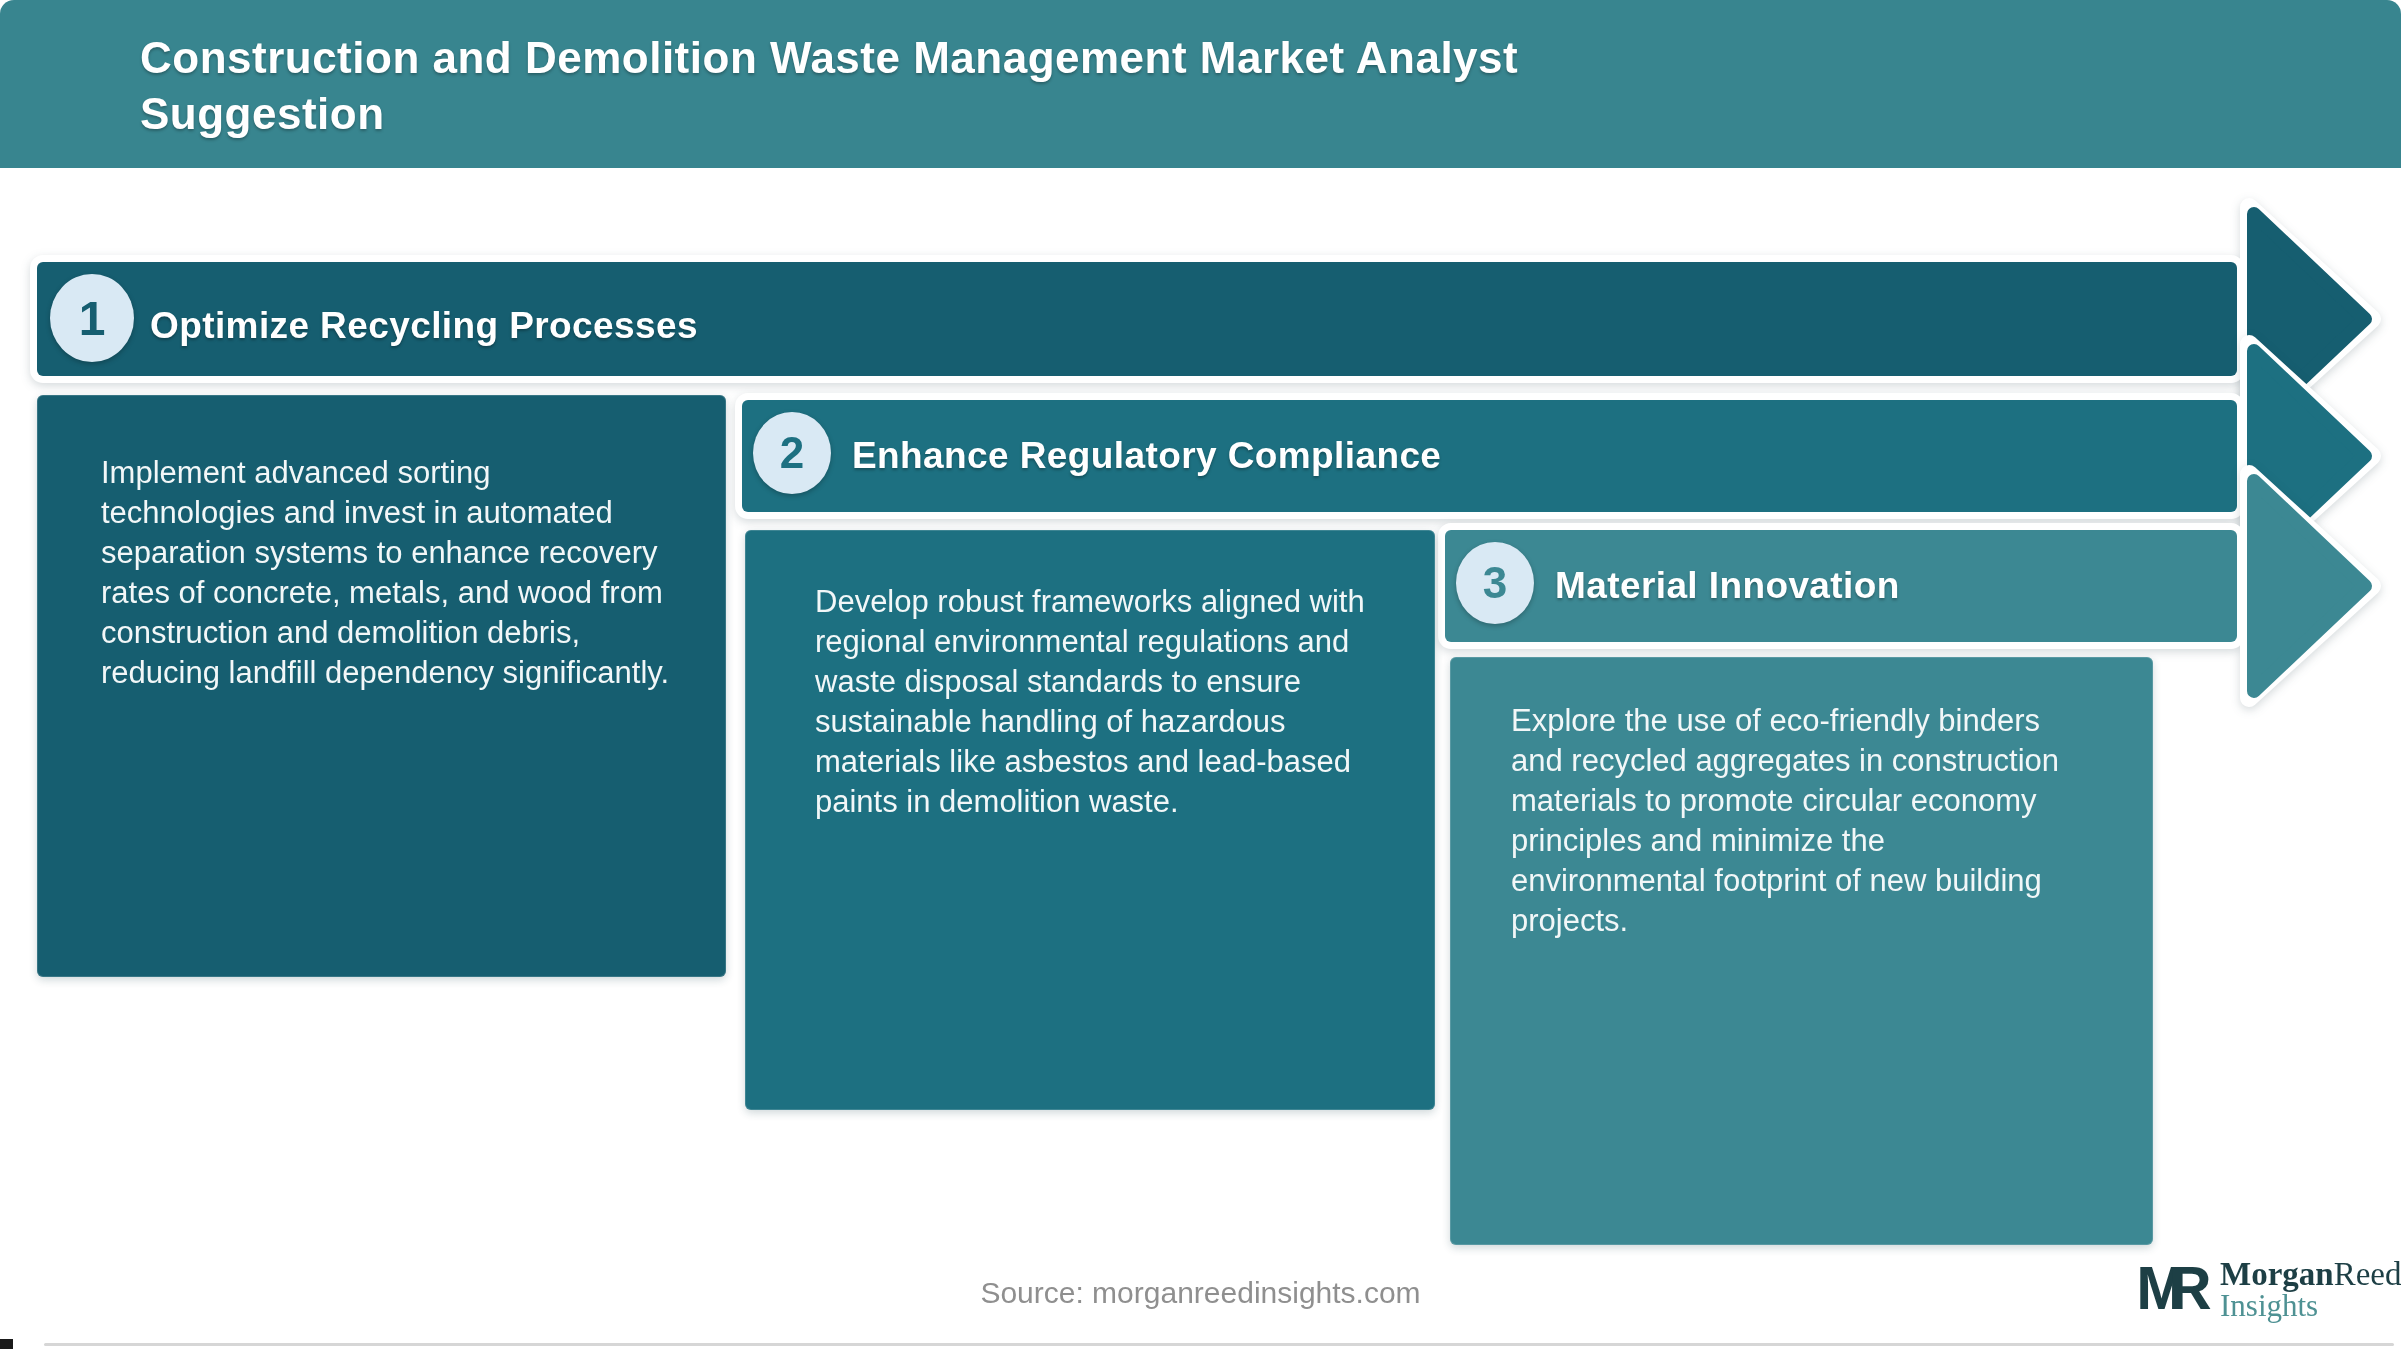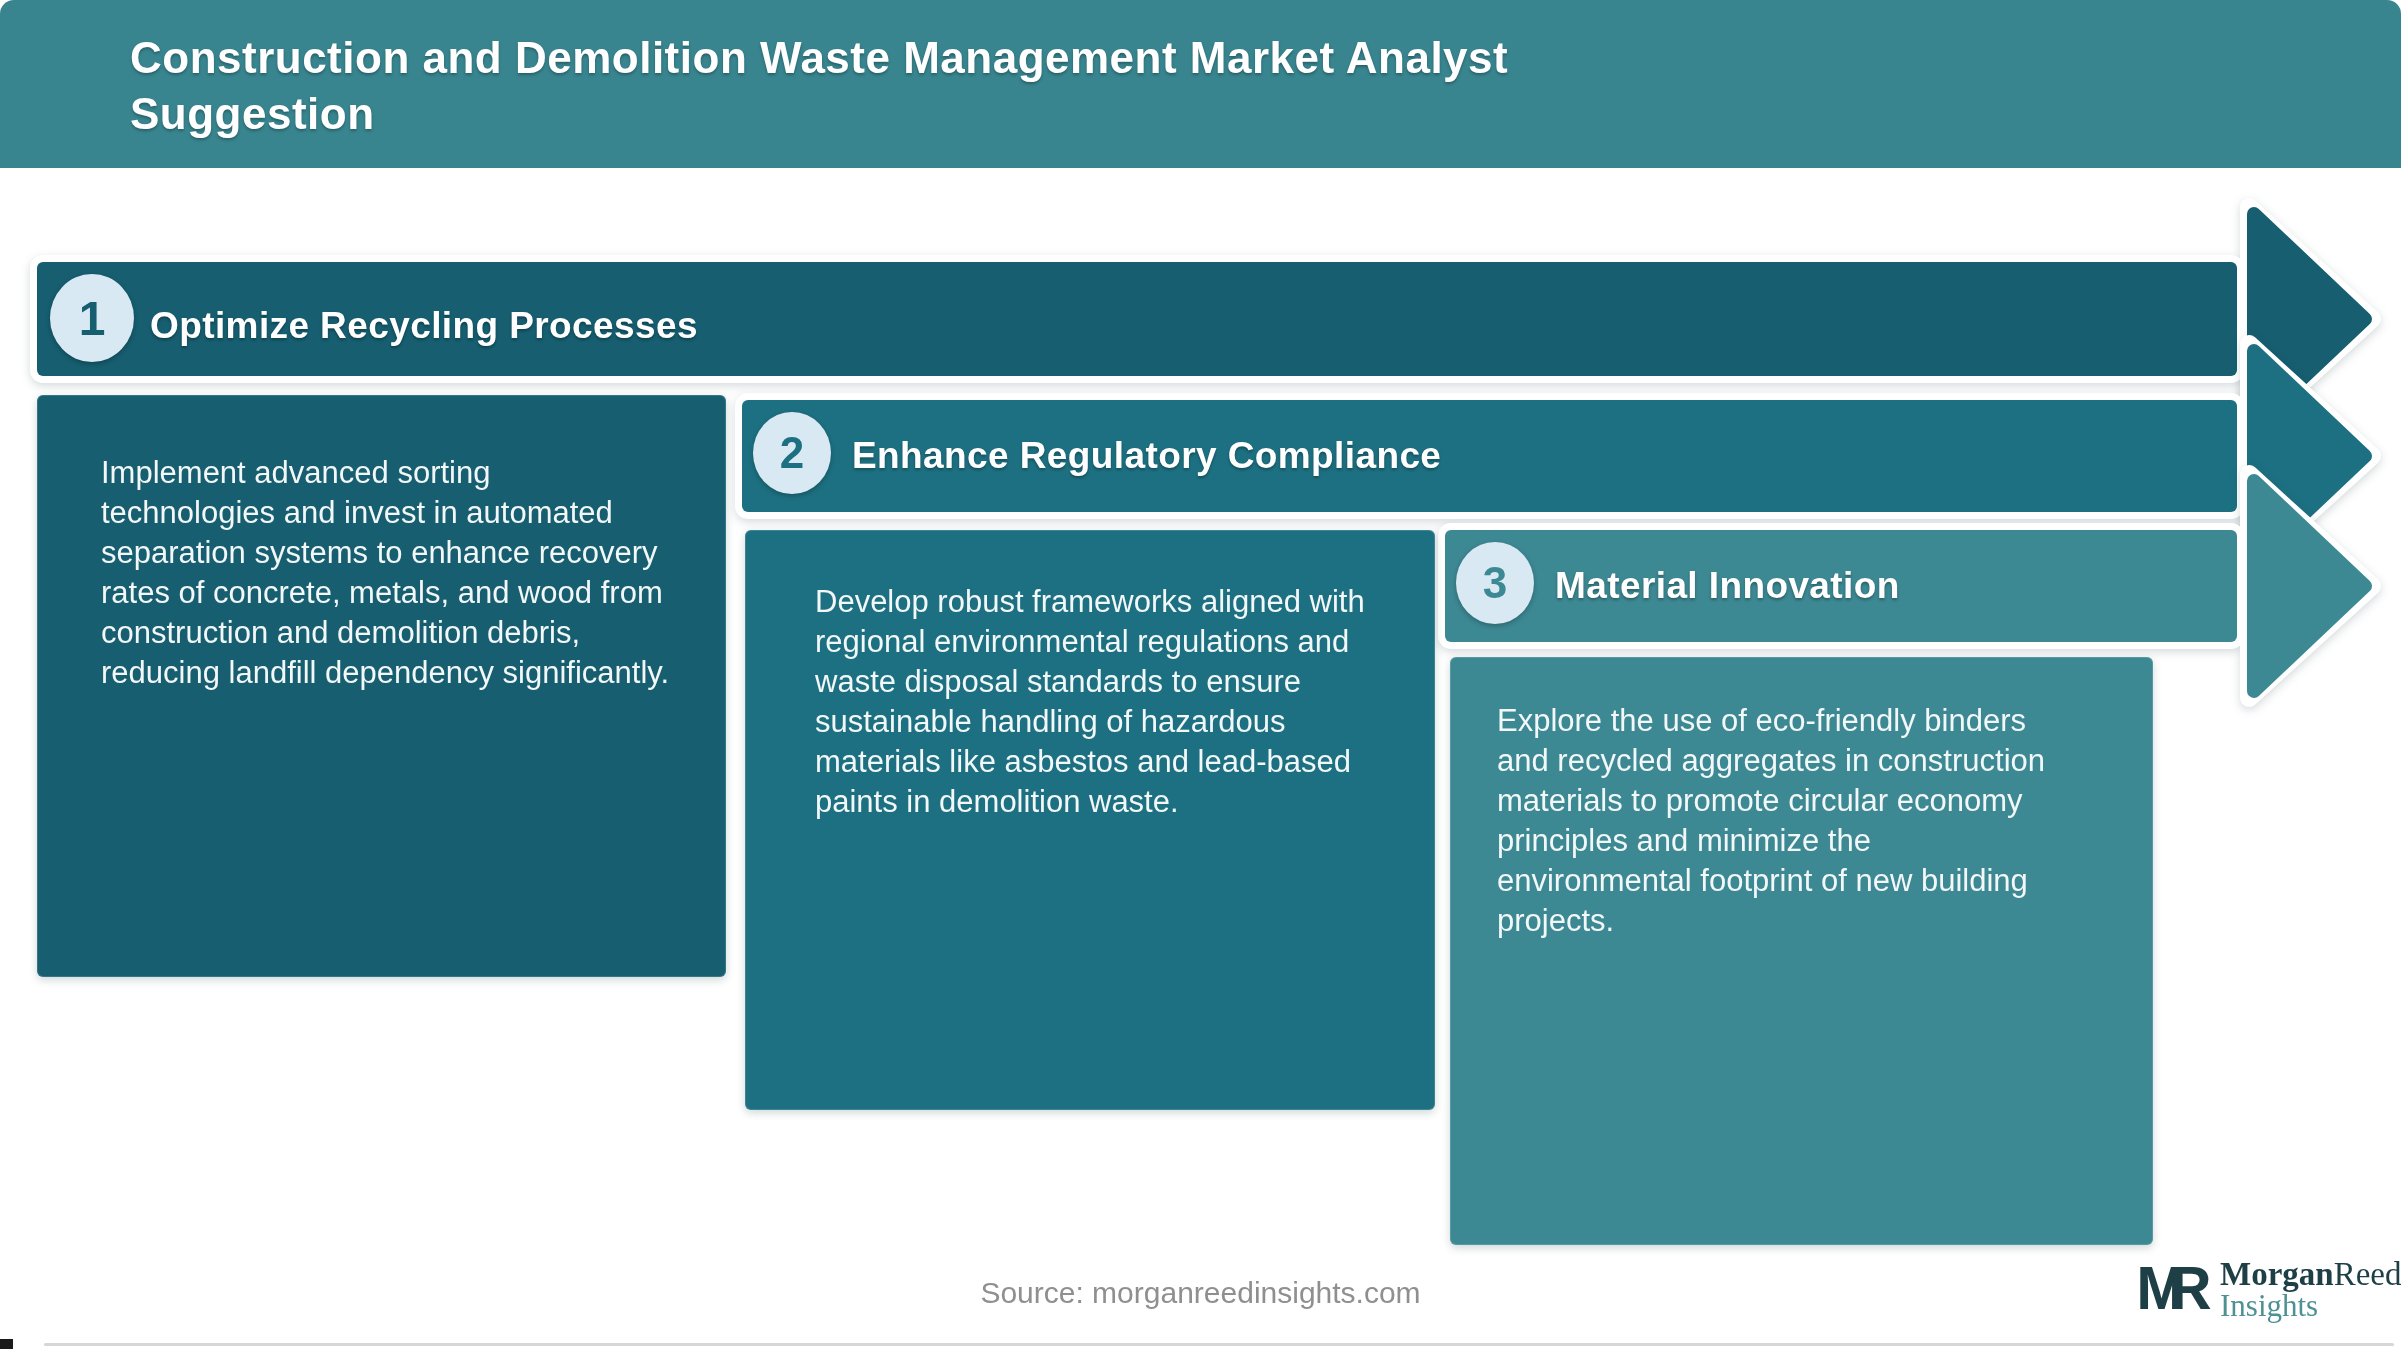--- a/index.html
+++ b/index.html
@@ -2,21 +2,21 @@
 <html><head>
 <meta charset="utf-8">
 <style>
   html,body{margin:0;padding:0;background:#fff;}
   .page{position:relative;width:2401px;height:1350px;background:#ffffff;overflow:hidden;
         font-family:"Liberation Sans", sans-serif;}
 
   
   .header{position:absolute;left:0;top:0;width:2401px;height:168px;background:#38858F;
           border-radius:14px 14px 0 0;}
-  .title{position:absolute;left:130px;top:30px;width:1800px;color:#ffffff;
+  .title{position:absolute;left:140px;top:30px;width:1800px;color:#ffffff;
          font-size:44px;font-weight:bold;line-height:56px;letter-spacing:0.5px;
          text-shadow:0 2px 3px rgba(0,0,0,0.28);}
 
   
   svg.arrows{position:absolute;left:0;top:0;}
   .halo{fill:#ffffff;stroke:#ffffff;}
   .c1{fill:#165E70;} .s1{stroke:#165E70;}
   .c2{fill:#1D7081;} .s2{stroke:#1D7081;}
   .c3{fill:#3C8893;} .s3{stroke:#3C8893;}
   .arw{filter:drop-shadow(0 3px 5px rgba(20,50,60,0.18));}
@@ -40,21 +40,21 @@
   
   .box{position:absolute;color:#F2F7F8;font-size:31px;line-height:40px;
        border-radius:6px;box-shadow:0 3px 8px rgba(20,60,70,0.20),
        inset 0 0 0 1px rgba(255,255,255,0.15);}
   .box-inner{width:572px;}
   .box-1{left:37px;top:395px;width:689px;height:582px;background:#165E70;
          padding:58px 0 0 64px;box-sizing:border-box;}
   .box-2{left:745px;top:530px;width:690px;height:580px;background:#1D7081;
          padding:52px 0 0 70px;box-sizing:border-box;}
   .box-3{left:1450px;top:657px;width:703px;height:588px;background:#3C8893;
-         padding:44px 0 0 47px;box-sizing:border-box;}
+         padding:44px 0 0 61px;box-sizing:border-box;}
 
   
   .source{position:absolute;left:0;top:1276px;width:2401px;text-align:center;
           color:#8F8F8F;font-size:30px;}
   .logo{position:absolute;left:2136px;top:1258px;display:flex;align-items:center;}
   .logo-text{margin-left:8px;font-family:"Liberation Serif", serif;line-height:32px;}
   .logo-name{font-size:33px;color:#1D3F45;}
   .logo-name .bold{font-weight:bold;}
   .logo-tagline{font-size:31px;color:#4E9193;}
   .bottom-rule{position:absolute;left:44px;top:1343px;width:2350px;height:3px;

